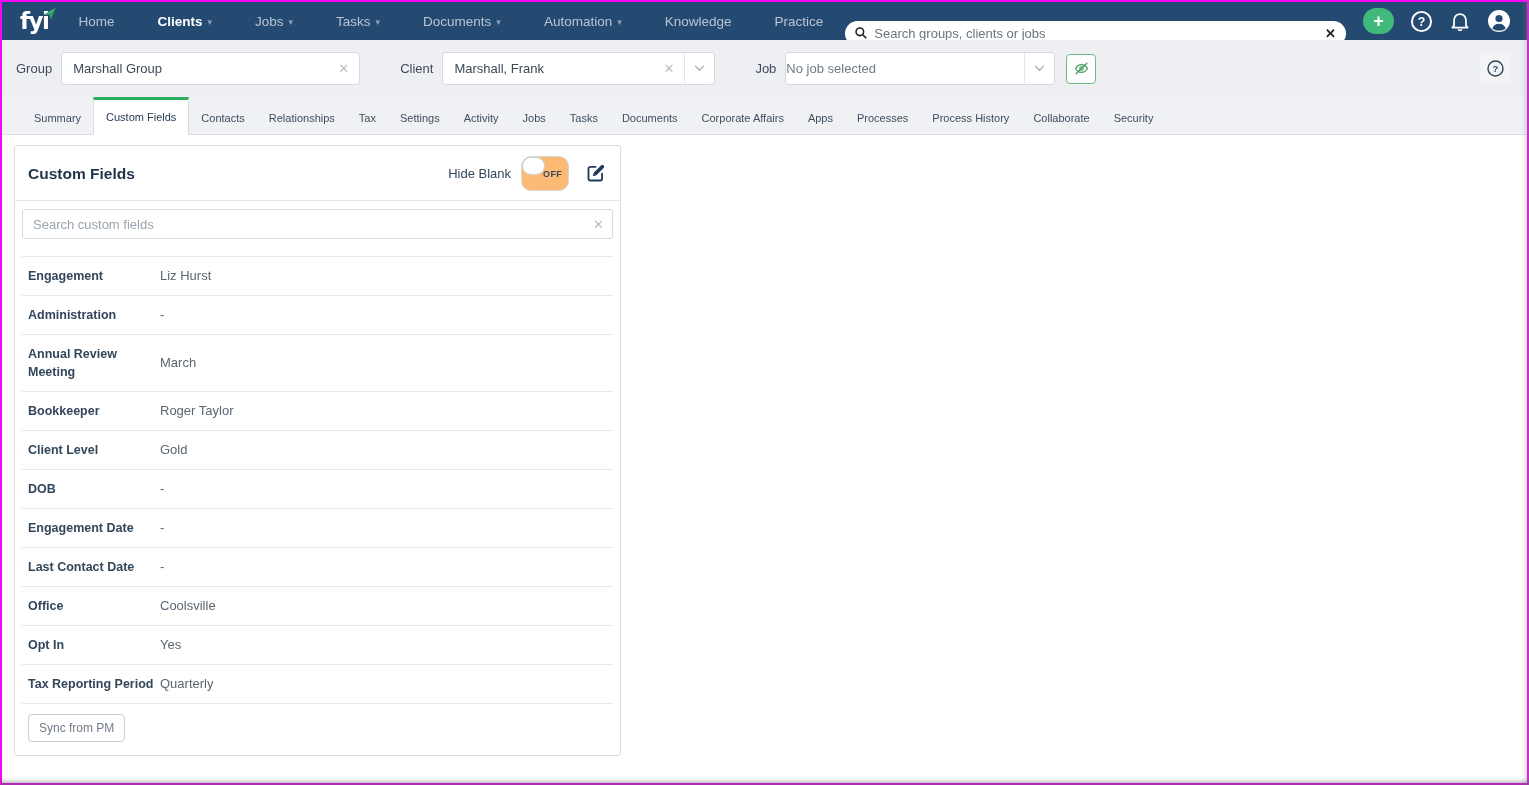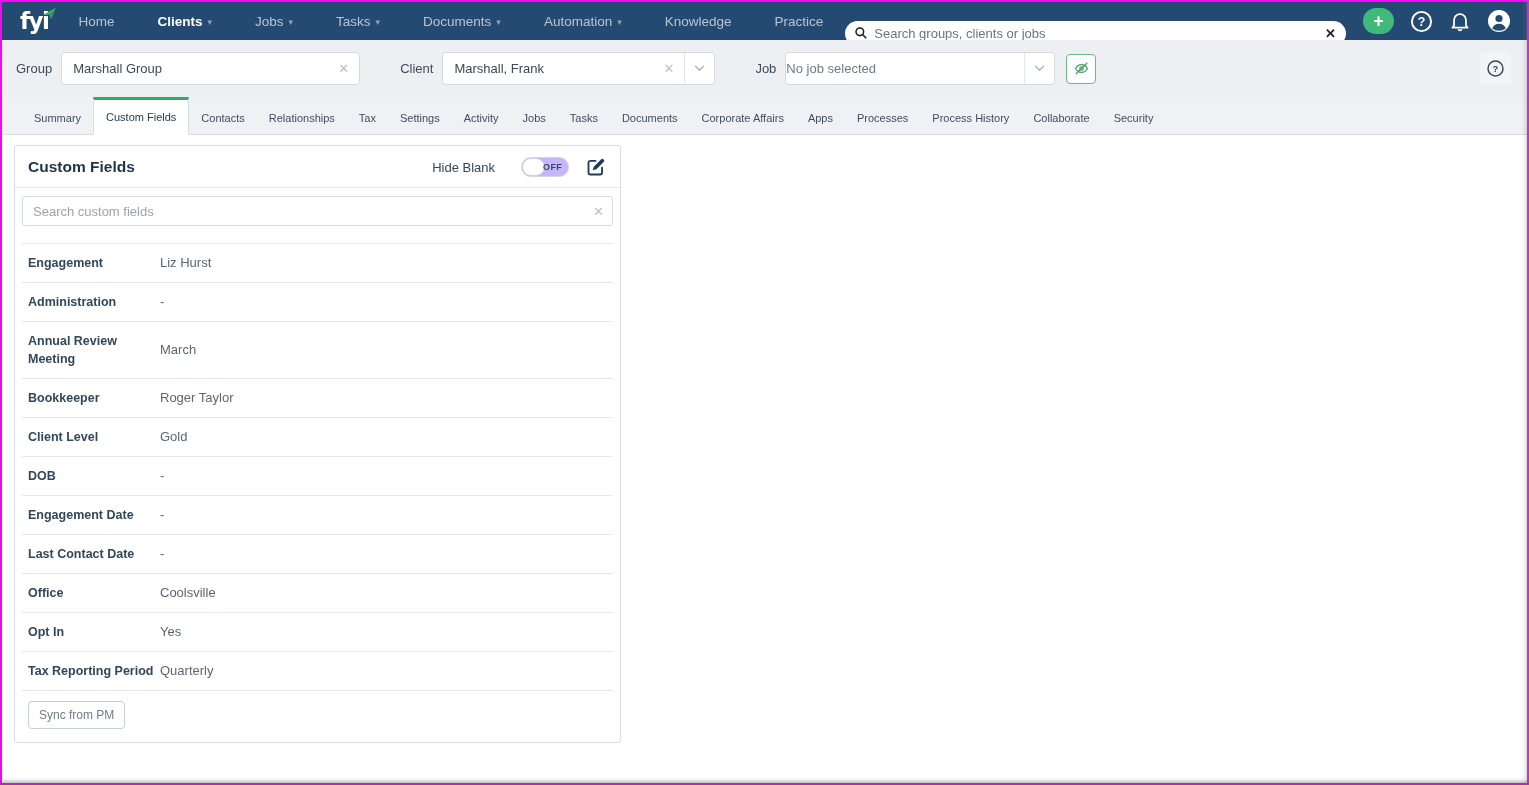--- a/index.html
+++ b/index.html
@@ -116,23 +116,23 @@
   .content { flex:1; background:#fff; padding:10px 0 0 12px; overflow:hidden; }
   .card {
     width:607px; background:#fff;
     border:1px solid #d9dde3; border-radius:3px;
   }
   .card-header {
     display:flex; align-items:center; padding:10px 14px 9px 13px;
     border-bottom:1px solid #e5e8eb;
   }
   .card-title { font-size:15.5px; font-weight:700; color:#1f3349; flex:1; }
-  .hide-blank-label { font-size:13px; color:#33475b; margin-right:26px; }
+  .hide-blank-label { font-size:13px; color:#33475b; margin-right:10px; }
   .toggle {
-    width:48px; height:20px; background:#c4b5fd; border:1px solid #d4d8dd; border-radius:10px;
+    width:48px; height:35px; background:#fdba74; border:1px solid #d4d8dd; border-radius:10px;
     display:flex; align-items:center; cursor:pointer; position:relative;
   }
   .toggle-knob {
     width:23px; height:18px; background:#fff; border:1px solid #cfd4d9; border-radius:9px;
     position:absolute; left:0; top:0;
   }
   .toggle-state {
     position:absolute; right:6px; top:50%; transform:translateY(-50%);
     font-size:9px; font-weight:700; color:#3c4858; letter-spacing:.3px;
   }

